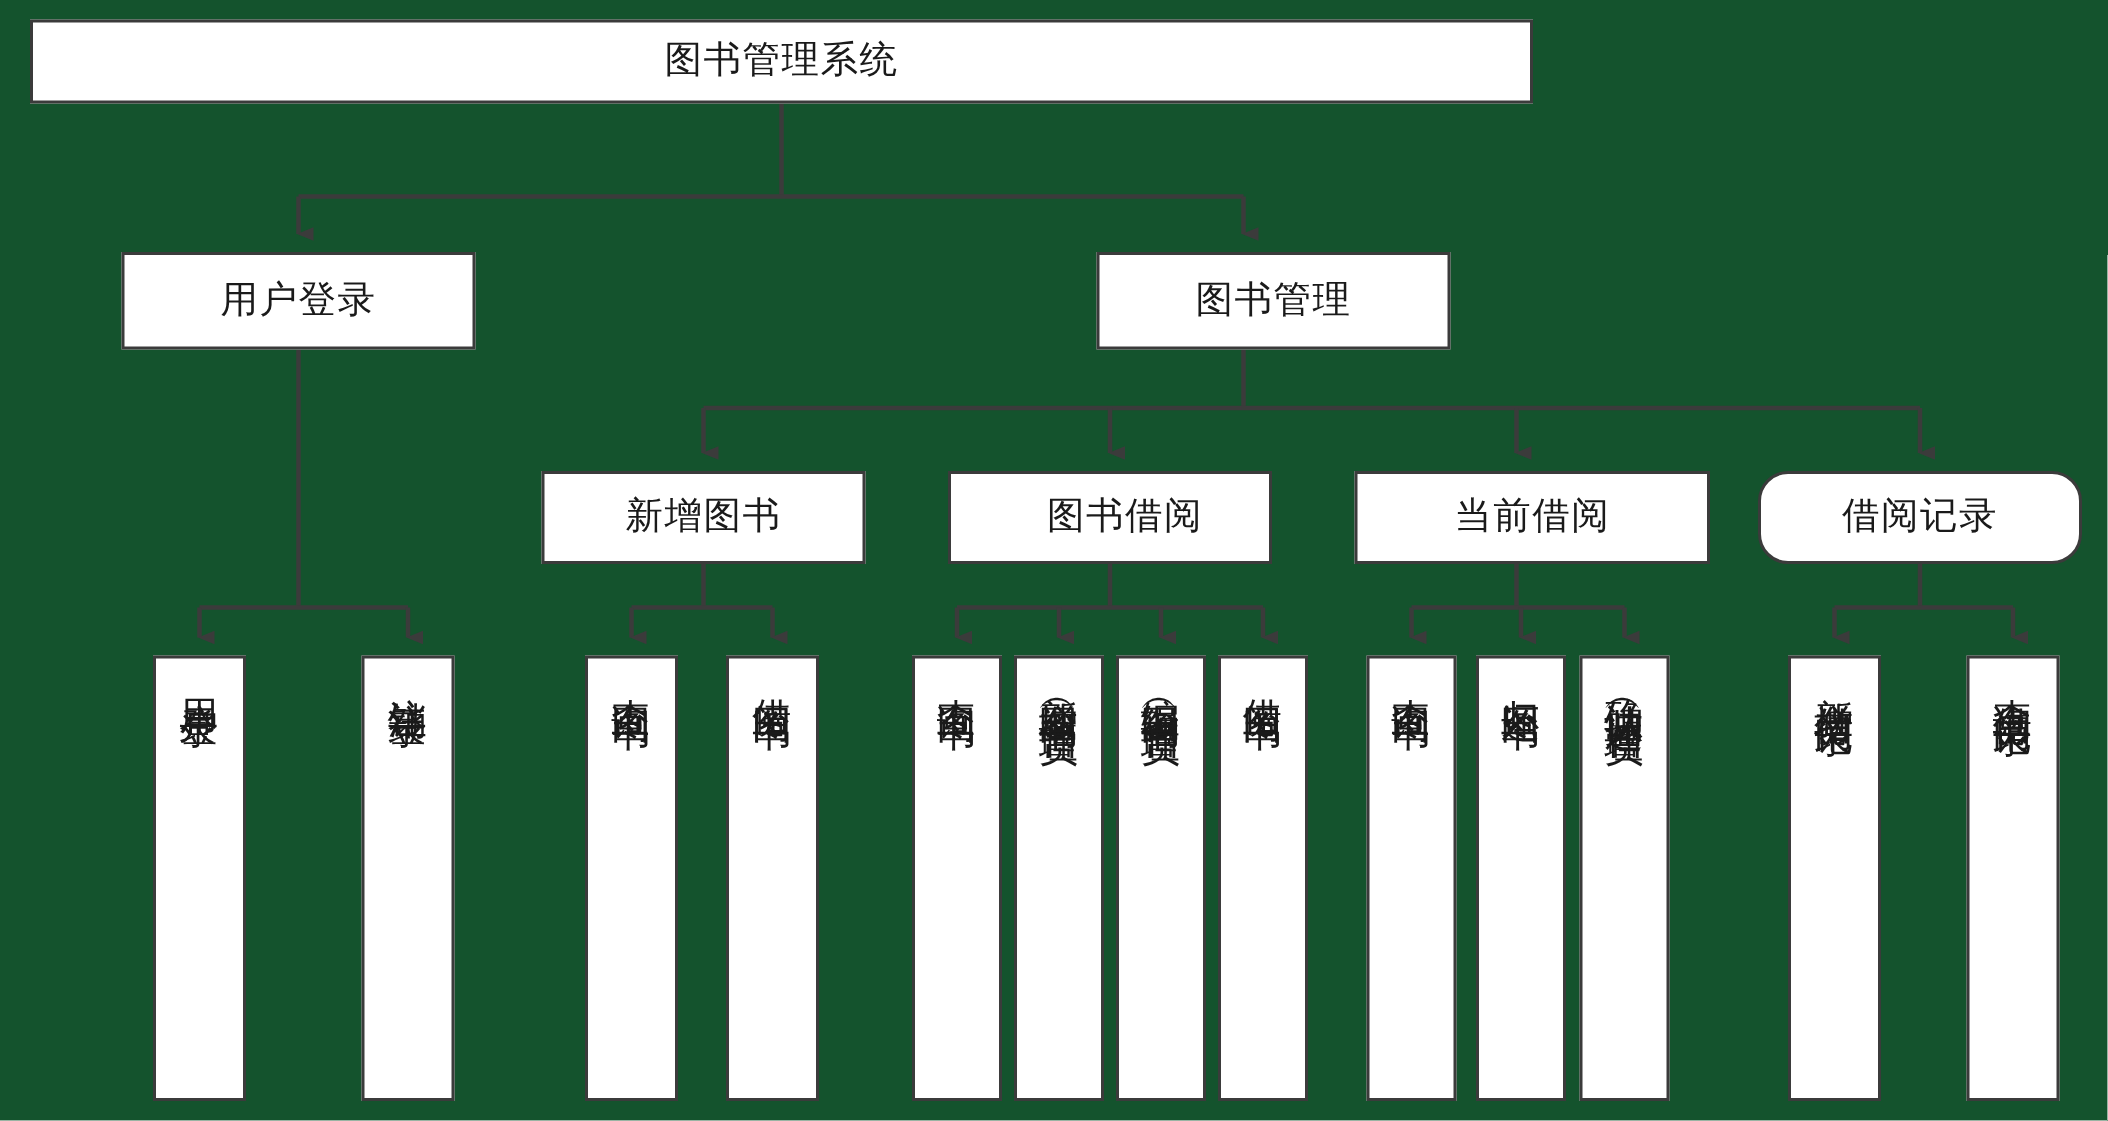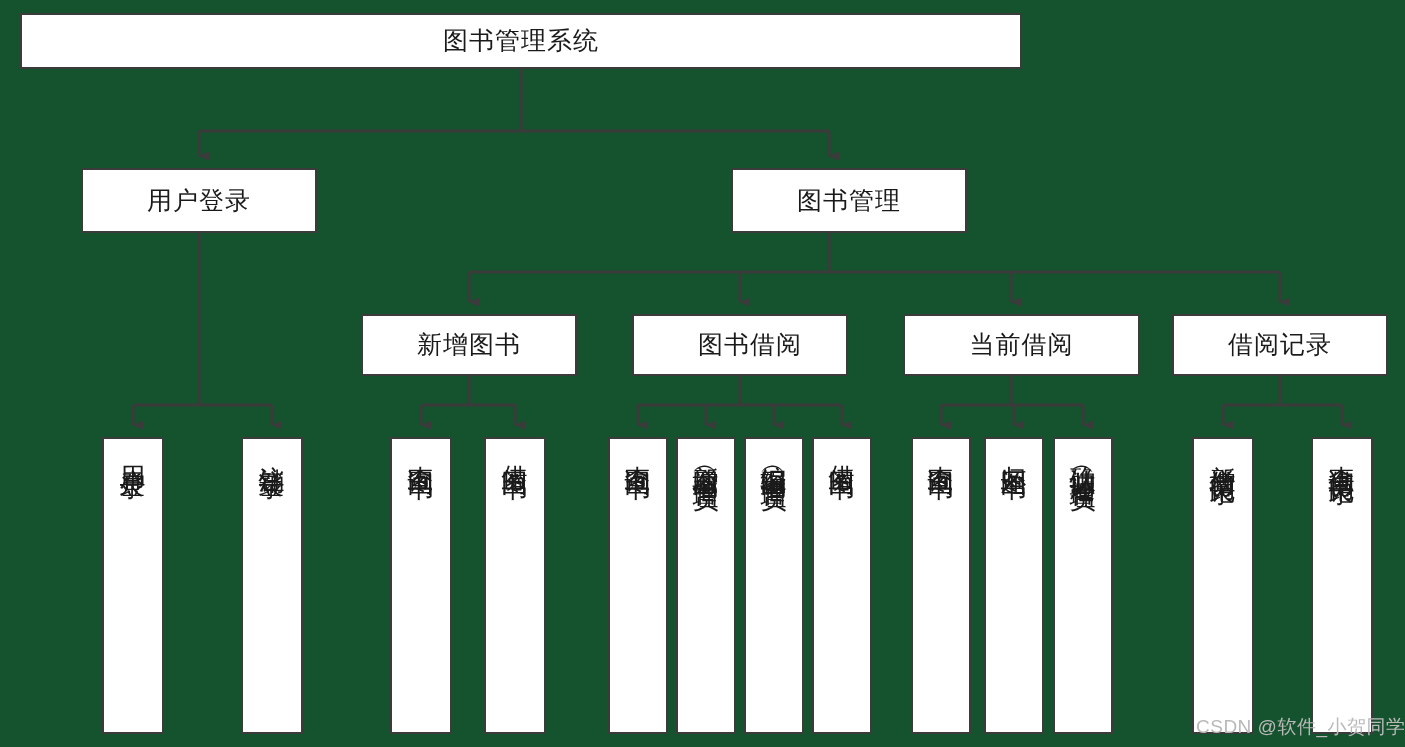--- a/index.html
+++ b/index.html
@@ -124,21 +124,21 @@
       </div>
       <div class="node horizontal" style="left: 361px; top: 314px; width: 216px; height: 62px;">
         <span class="node-label">新增图书</span>
       </div>
       <div class="node horizontal" style="left: 632px; top: 314px; width: 216px; height: 62px; padding-left: 20px;">
         <span class="node-label">图书借阅</span>
       </div>
       <div class="node horizontal" style="left: 903px; top: 314px; width: 237px; height: 62px;">
         <span class="node-label">当前借阅</span>
       </div>
-      <div class="node horizontal" style="left: 1172px; top: 314px; width: 216px; height: 62px;">
+      <div class="node horizontal" style="left: 1172px; top: 314px; width: 216px; height: 62px; border-radius: 20px;">
         <span class="node-label">借阅记录</span>
       </div>
       <div class="node vertical" style="left: 102px; top: 437px; width: 62px; height: 297px;">
         <span class="node-label">用户登录</span>
       </div>
       <div class="node vertical" style="left: 241px; top: 437px; width: 62px; height: 297px;">
         <span class="node-label">注销登录</span>
       </div>
       <div class="node vertical" style="left: 390px; top: 437px; width: 62px; height: 297px;">
         <span class="node-label">查询图书</span>
@@ -168,15 +168,14 @@
         <span class="node-label">确认归还（管理员）</span>
       </div>
       <div class="node vertical" style="left: 1192px; top: 437px; width: 62px; height: 297px;">
         <span class="node-label">新增借阅记录</span>
       </div>
       <div class="node vertical" style="left: 1311px; top: 437px; width: 62px; height: 297px;">
         <span class="node-label">查询借阅记录</span>
       </div>
     </div>
 
-  <div class="watermark" style="left: 1196px; top: 714px;">CSDN @软件_小贺同学</div>
 
 </div>
 
 </body></html>

